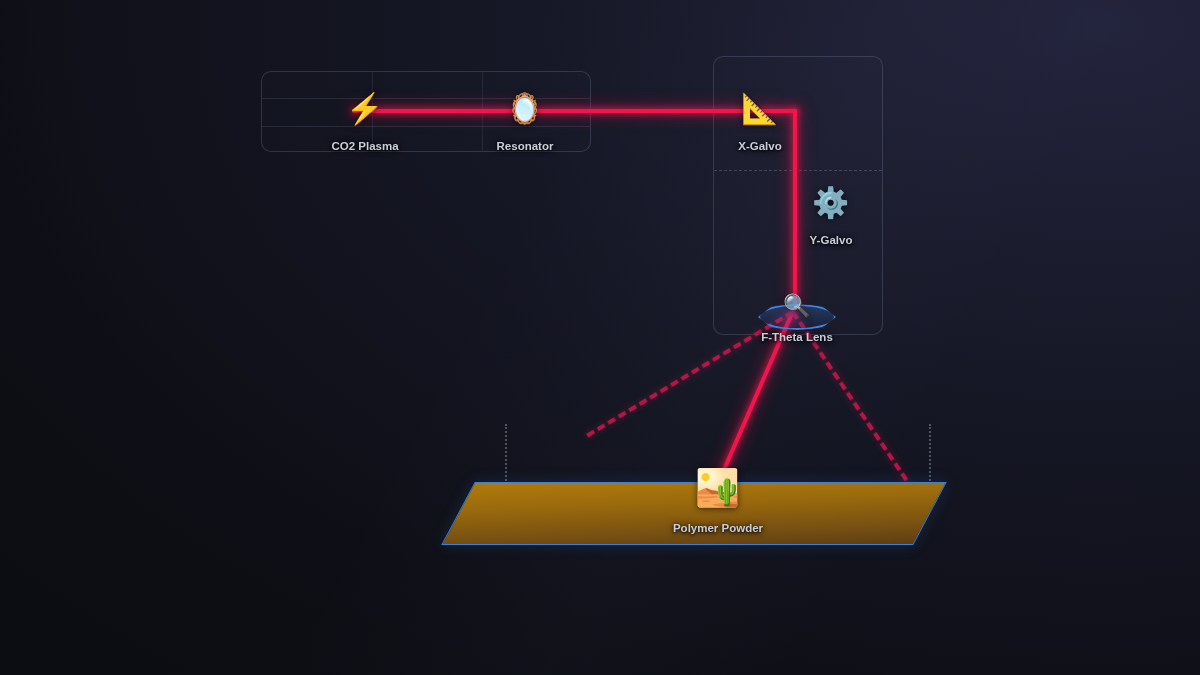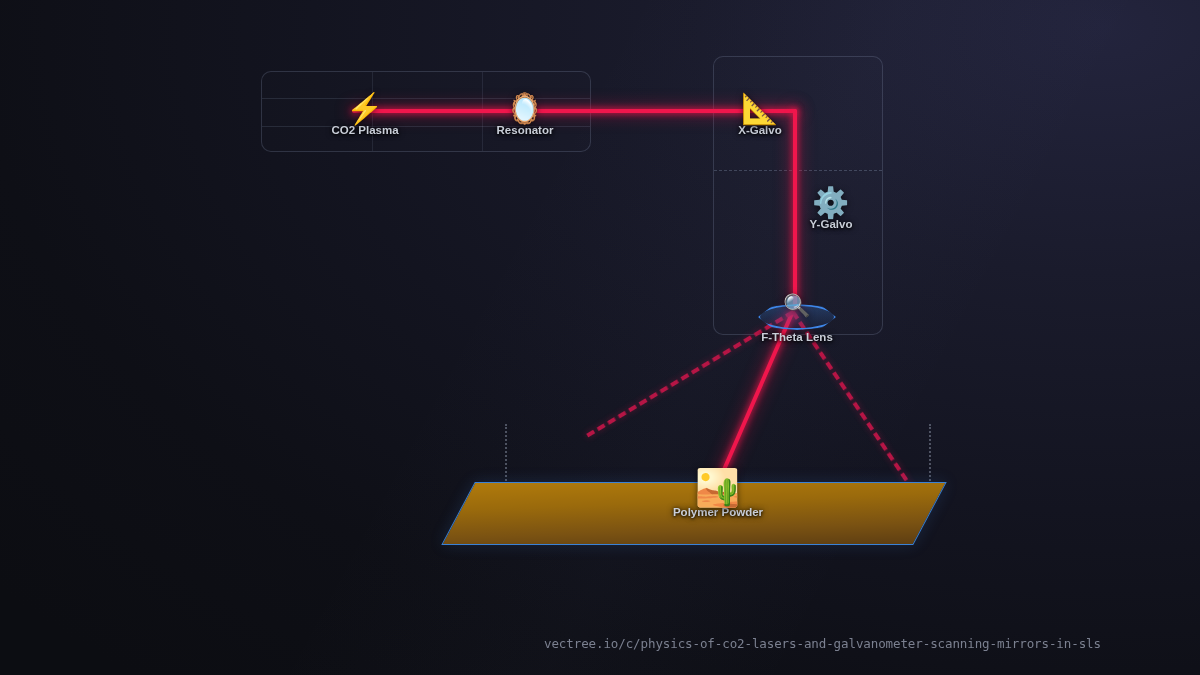--- a/index.html
+++ b/index.html
@@ -84,21 +84,21 @@
     position:absolute;
     display:flex; flex-direction:column; align-items:center;
     transform:translateX(-50%);
     pointer-events:none;
   }
   .node .glyph {
     font-size:30px; line-height:1;
     filter:drop-shadow(0 1px 3px rgba(0,0,0,0.6));
   }
   .node .cap {
-    margin-top:0;
+    margin-top:16px;
     font-size:11.5px; font-weight:bold;
     color:#c9ced8;
     white-space:nowrap;
     text-shadow:0 1px 3px rgba(0,0,0,0.95), 0 0 6px rgba(0,0,0,0.8);
   }
 
   
   #lens-shape {
     position:absolute;
     width:78px; height:26px;
@@ -195,17 +195,13 @@
   <div class="node" style="left:797px; top:295px;">
     <span class="glyph" style="font-size:22px;">🔍</span>
     <span class="cap" style="margin-top:14px;">F-Theta Lens</span>
   </div>
 
   <div class="node" style="left:718px; top:470px;">
     <span class="glyph" style="font-size:36px;">🏜️</span>
     <span class="cap">Polymer Powder</span>
   </div>
 
-  <div id="footer">
-
-    <div id="url">vectree.io/c/physics-of-co2-lasers-and-galvanometer-scanning-mirrors-in-sls</div>
-  </div>
 </div>
 
 </body></html>

